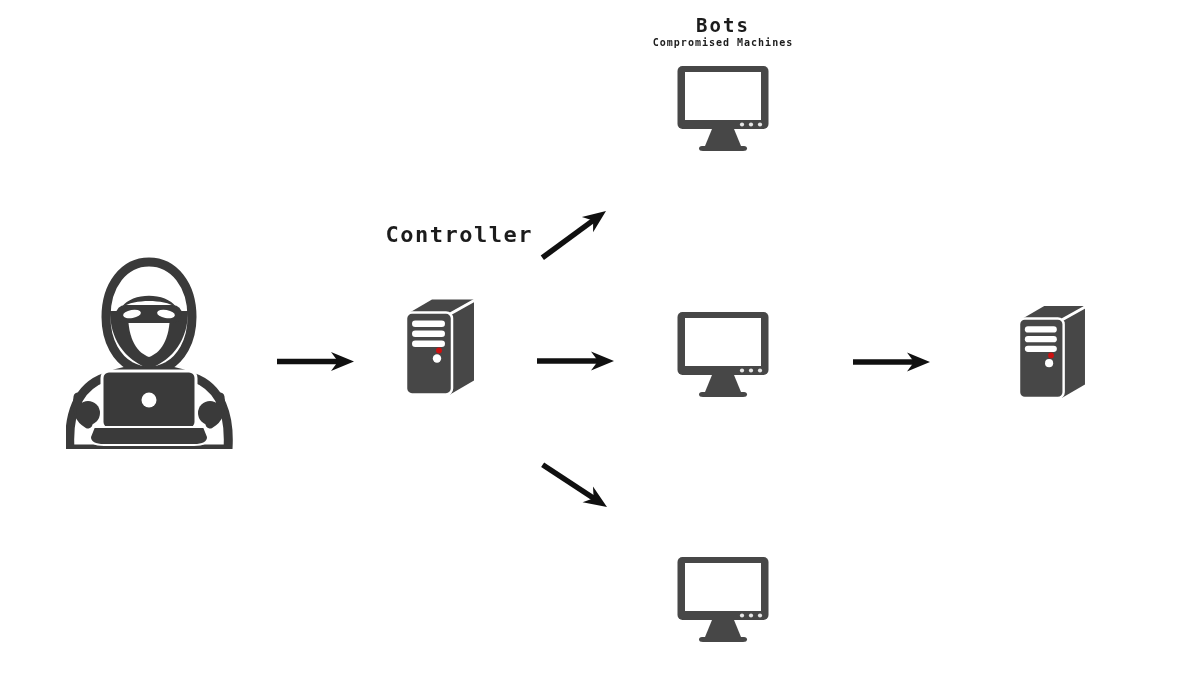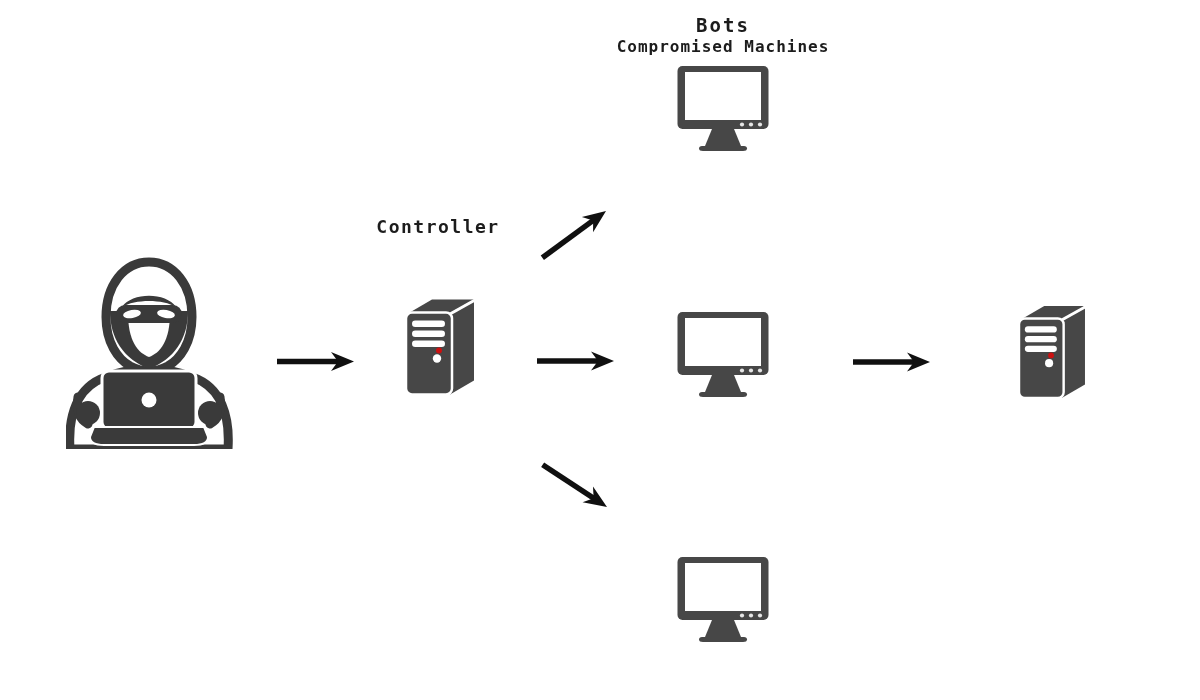--- a/index.html
+++ b/index.html
@@ -7,23 +7,23 @@
   .canvas{
     position:relative;width:1200px;height:700px;overflow:hidden;
     background:var(--background,#fff);
     font-family:"DejaVu Sans Mono","Liberation Mono",monospace;
   }
   .label{
     position:absolute;text-align:center;font-weight:700;
     color:var(--text-black,#1c1c1c);white-space:nowrap;
   }
   .label-attacker  {left:55px;  top:231px; width:190px; font-size:18px; letter-spacing:2px;}
-  .label-controller{left:343px; top:216px; width:190px; font-size:18px; letter-spacing:1.5px;}
+  .label-controller{left:343px; top:222px; width:190px; font-size:22px; letter-spacing:1.5px;text-align:right;}
   .label-bots      {left:628px; top:14px;  width:190px; font-size:19px; letter-spacing:2px;}
-  .label-bots-sub  {left:613px; top:37px;  width:220px; font-size:16px; letter-spacing:1px;}
+  .label-bots-sub  {left:613px; top:37px;  width:220px; font-size:10px; letter-spacing:1px;}
   .label-target    {left:951px; top:238px; width:190px; font-size:18px; letter-spacing:2px;}
   .icon{position:absolute;display:block;}
   .icon-attacker {left:66px;  top:257px;}
   .icon-controller{left:404px;top:296px;}
   .icon-target   {left:1017px;top:303px;}
   .icon-bot-top   {left:677px;top:64px;}
   .icon-bot-middle{left:677px;top:310px;}
   .icon-bot-bottom{left:677px;top:555px;}
   .arrows{position:absolute;left:0;top:0;pointer-events:none;}
 </style>

